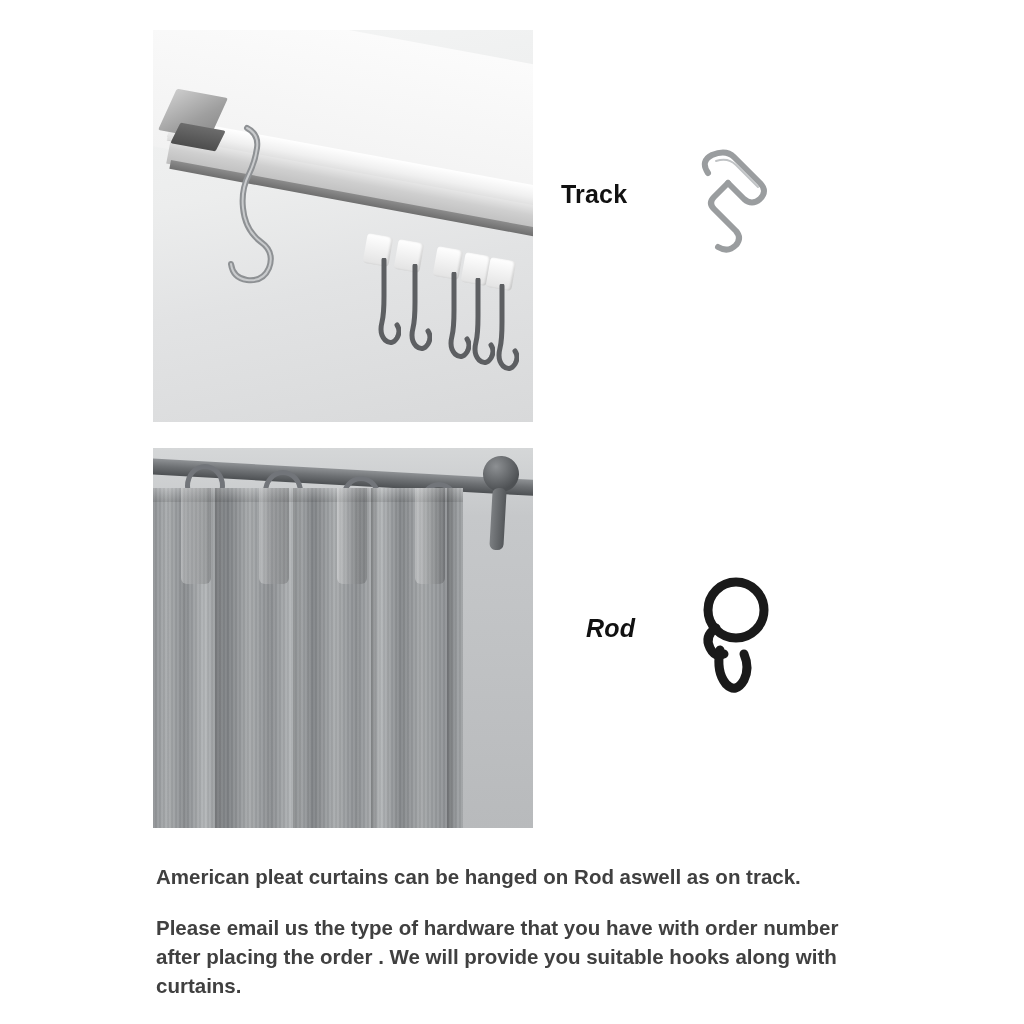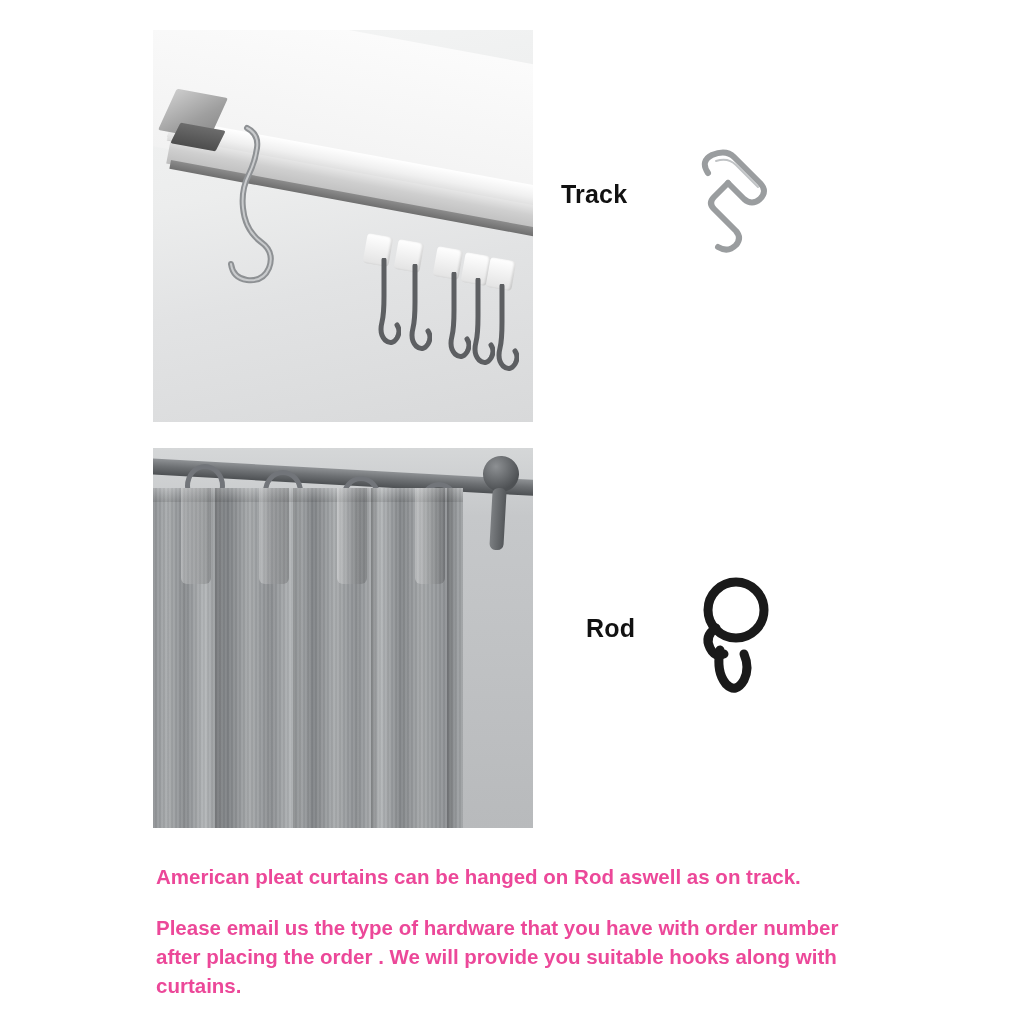--- a/index.html
+++ b/index.html
@@ -221,33 +221,33 @@
 
   
   .label {
     position: absolute;
     font-weight: bold;
     color: #111111;
     font-size: 25px;
     letter-spacing: .2px;
   }
   #label-track { left: 561px; top: 180px; }
-  #label-rod   { left: 586px; top: 614px; }
+  #label-rod   { left: 586px; top: 614px; font-style: italic; }
 
   
   #icon-track-hook { position: absolute; left: 686px; top: 145px; width: 96px; height: 116px; }
   #icon-rod-hook   { position: absolute; left: 686px; top: 570px; width: 104px; height: 128px; }
 
   
   #captions {
     position: absolute;
     left: 156px;
     top: 862px;
     width: 730px;
-    color: #ec4899;
+    color: #404040;
     font-size: 20.5px;
     font-weight: bold;
     line-height: 1.42;
   }
   #captions p { margin: 0 0 22px 0; }
   #captions p:last-child { margin-bottom: 8px; }
 </style>
 </head>
 <body>
 

